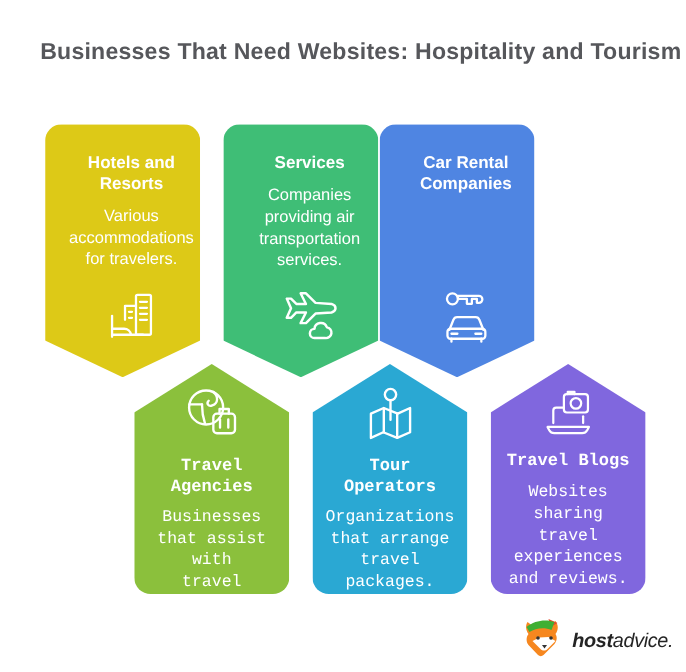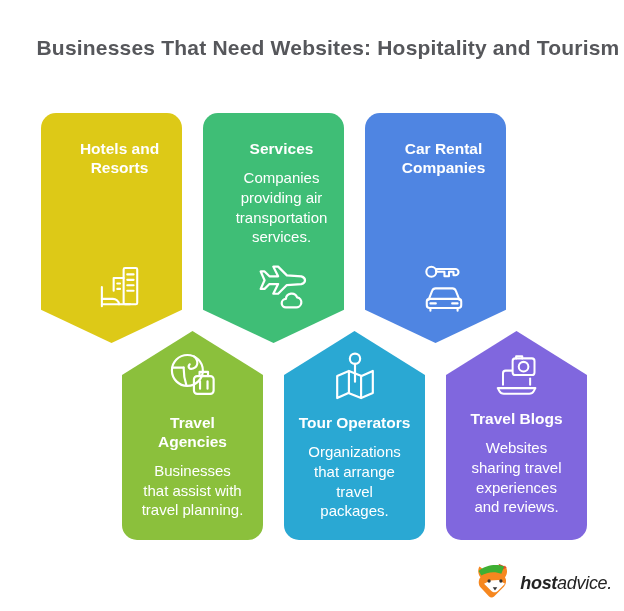--- a/index.html
+++ b/index.html
@@ -11,56 +11,59 @@
     position:absolute;top:36px;left:0;right:0;text-align:center;
     font-size:21px;font-weight:700;color:#56575b;letter-spacing:.2px;padding-left:32px;
   }
   .card{position:absolute;width:141px;}
   .card-shape{position:absolute;inset:0;background:var(--c);}
   .card.top{top:113px;height:230px;}
   .card.top .card-shape{
     border-radius:15px;
     clip-path:polygon(0 0,100% 0,100% 85.5%,50% 100%,0 85.5%);
   }
-  .card.bottom{top:331px;height:209px;}
+  .card.bottom{top:331px;height:209px;font-family:Liberation Mono, monospace;}
   .card.bottom .card-shape{
     border-radius:15px;
     clip-path:polygon(50% 0,100% 21%,100% 100%,0 100%,0 21%);
   }
   .card-content{
     position:relative;height:100%;display:flex;flex-direction:column;
     align-items:center;text-align:center;color:#fff;box-sizing:border-box;
   }
   .card.top .card-content{padding:27px 9px 26px;margin-left:16px;}
   .card.bottom .card-content{padding:16px 9px 14px;}
   .card-title{font-size:15.5px;font-weight:700;line-height:1.22;white-space:pre-line;}
   .card-desc{margin-top:9px;font-size:15px;line-height:1.32;white-space:pre-line;}
   .card.top .card-icon{margin-top:auto;}
   .card.bottom .card-title{margin-top:7px;}
   .card-icon svg{display:block;}
-  .c0{left:41px}.c1{left:203px}.c2{left:365px}
+  .c0{left:41px}.c1{left:203px}.c2{left:345px}
   .c3{left:122px}.c4{left:284px}.c5{left:446px}
   .logo{
     position:absolute;right:12px;bottom:7px;display:flex;align-items:center;gap:5px;
   }
   .logo-text{font-size:18px;font-style:italic;color:#242424;letter-spacing:-.3px;}
   .logo-text .bold{font-weight:700;}
 </style>
 </head>
 <body>
 
 <div class="canvas">
 
   <div class="main-title">Businesses That Need Websites: Hospitality and Tourism</div>
 
   <div class="card top c0" style="--c: #ddc917;">
     <div class="card-shape"></div>
     <div class="card-content">
       <div class="card-title">Hotels and
 Resorts</div>
+      <div class="card-desc">Various
+accommodations
+for travelers.</div>
       <div class="card-icon">
         <svg width="58" height="58" viewBox="0 0 64 64" fill="none" stroke="#fff" stroke-width="2.3" stroke-linecap="round" stroke-linejoin="round">
           <rect x="36" y="10" width="15" height="40" rx="1.5"></rect>
           <path d="M40 17h7M40 23h7M40 29h7M40 35h7"></path>
           <path d="M36 21H25v14"></path>
           <path d="M29 27h3M29 33h3"></path>
           <path d="M12 31v21"></path>
           <path d="M12 50h31"></path>
           <path d="M12 44h12a7 7 0 0 1 7 6"></path>
         </svg>

